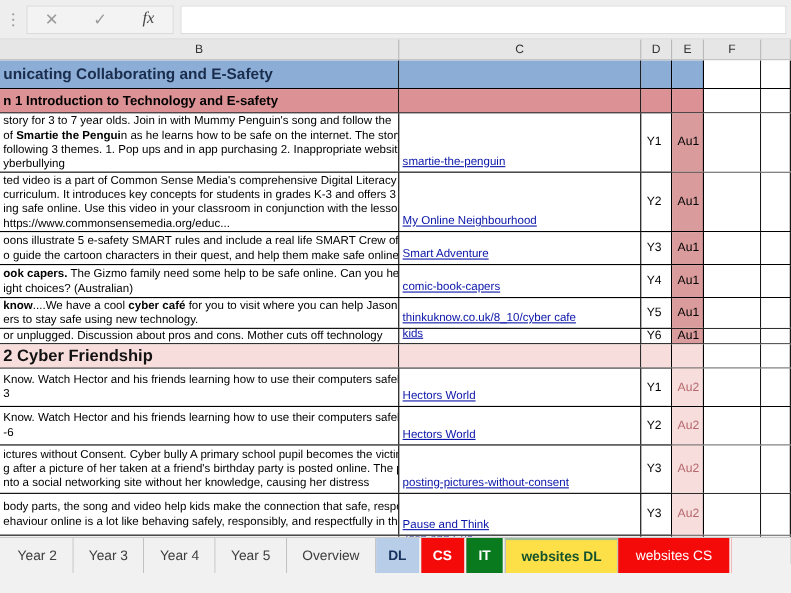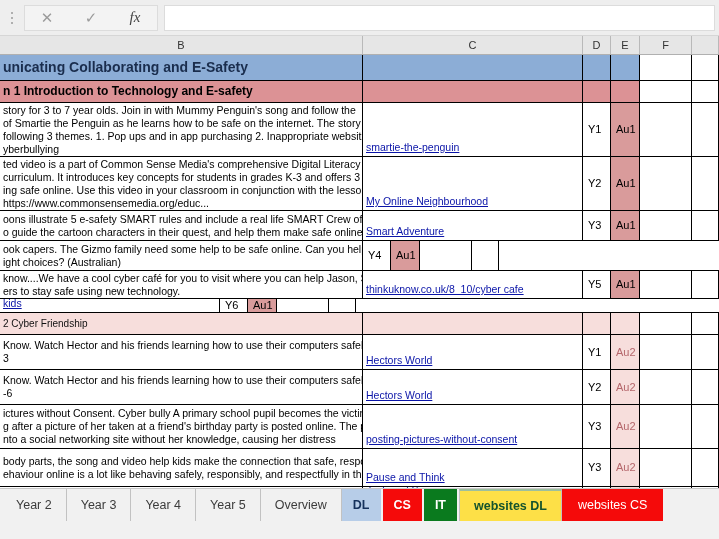--- a/index.html
+++ b/index.html
@@ -103,35 +103,35 @@
     font-size: 14px; color: #1a2d4d; font-weight: 700;
     display: flex; align-items: center; height: 100%;
     white-space: nowrap;
   }
   .sec-title-pink {
     font-size: 12px; color: #000; font-weight: bold;
     display: flex; align-items: center; height: 100%;
     white-space: nowrap;
   }
   .sec-title-pink2 {
-    font-size: 10px; color: #111; font-weight: normal;
+    font-size: 15px; color: #111; font-weight: bold;
     display: flex; align-items: center; height: 100%;
     white-space: nowrap;
   }
 
   
   .desc {
     display: flex; flex-direction: column; justify-content: center;
     height: 100%;
     white-space: nowrap;
     font-size: 10.5px;
     line-height: 13px;
   }
   .desc .ln { display: block; }
-  b { font-weight: normal; }
+  b { font-weight: bold; }
 
   .linkcell {
     display: flex; align-items: flex-end;
     height: 100%;
     padding-bottom: 1px;
   }
   .lnk {
     color: #0a14a8;
     text-decoration: underline;
     font-size: 10.5px;
@@ -314,20 +314,25 @@
     <div class="cell w-g blank"></div>
   </div>
 
   <div class="row" style="height:30px">
     <div class="cell w-b">
       <div class="desc">
         <span class="ln"><b>ook capers.</b> The Gizmo family need some help to be safe online. Can you help them</span>
         <span class="ln">ight choices? (Australian)</span>
       </div>
     </div>
+    <div class="cell w-c">
+      <div class="linkcell">
+        <span class="lnk">comic-book-capers</span>
+      </div>
+    </div>
     <div class="cell w-d">
       <span class="yr">Y4</span>
     </div>
     <div class="cell w-e au1-bg">
       <span class="au">Au1</span>
     </div>
     <div class="cell w-f blank"></div>
     <div class="cell w-g blank"></div>
   </div>
 
@@ -347,20 +352,25 @@
       <span class="yr">Y5</span>
     </div>
     <div class="cell w-e au1-bg">
       <span class="au">Au1</span>
     </div>
     <div class="cell w-f blank"></div>
     <div class="cell w-g blank"></div>
   </div>
 
   <div class="row" style="height:14px">
+    <div class="cell w-b">
+      <div class="desc">
+        <span class="ln">or unplugged. Discussion about pros and cons. Mother cuts off technology</span>
+      </div>
+    </div>
     <div class="cell w-c">
       <div class="linkcell">
         <span class="lnk">kids</span>
       </div>
     </div>
     <div class="cell w-d">
       <span class="yr">Y6</span>
     </div>
     <div class="cell w-e au1-bg">
       <span class="au">Au1</span>

